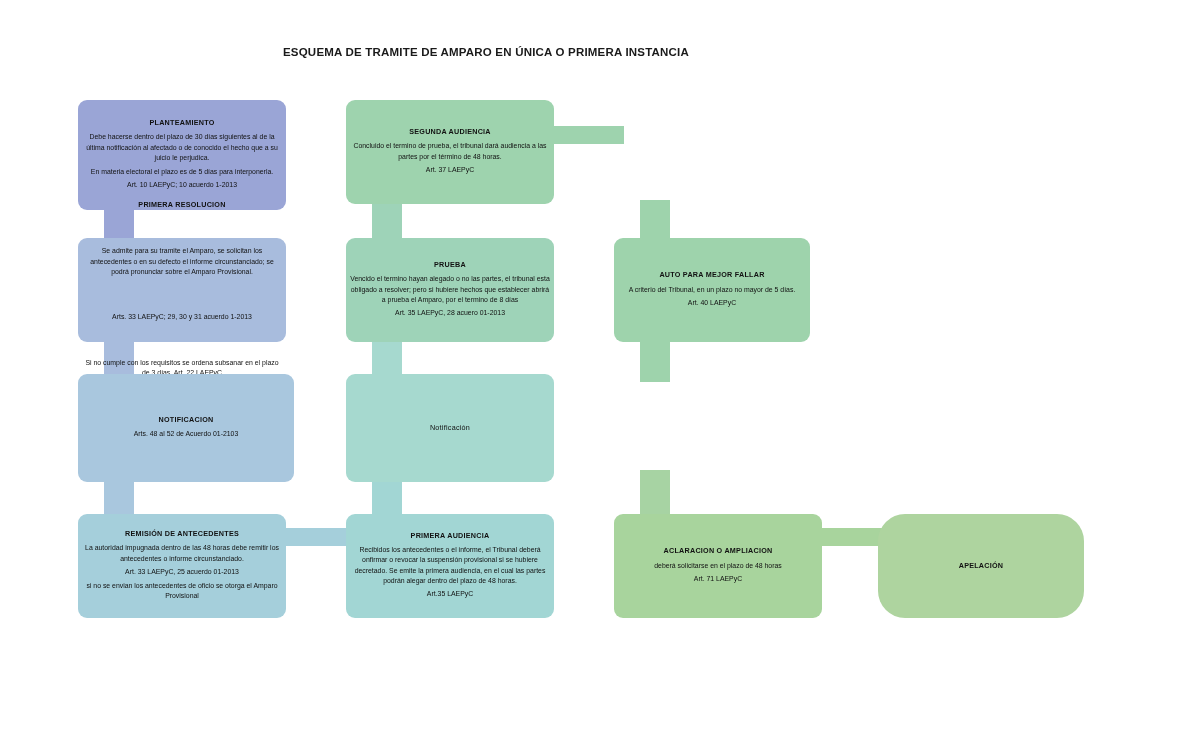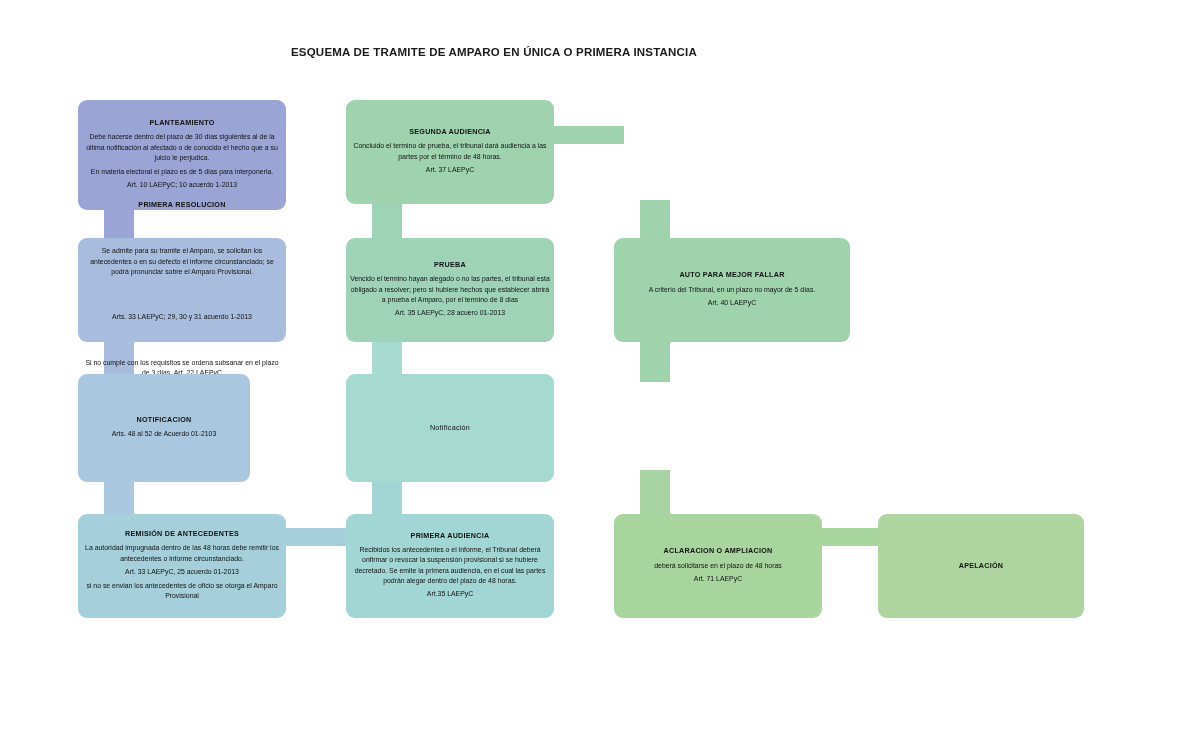--- a/index.html
+++ b/index.html
@@ -14,21 +14,21 @@
     position: relative;
     overflow: hidden;
   }
   #canvas {
     position: relative;
     width: 1200px;
     height: 729px;
   }
   .chart-title {
     position: absolute;
-    left: 8px;
+    left: 0;
     top: 46px;
     width: 972px;
     text-align: center;
     font-size: 11.5px;
     font-weight: bold;
     color: #1a1a1a;
     letter-spacing: 0.2px;
   }
   .node {
     position: absolute;
@@ -97,21 +97,21 @@
     <div class="n-line">Art. 10 LAEPyC; 10 acuerdo 1-2013</div>
   </div>
 
   <div class="node" style="left:78px; top:238px; width:208px; height:104px; background:#a8bcdd;gap:32px;">
     <div class="n-title">PRIMERA RESOLUCION</div>
     <div class="n-line">Se admite para su tramite el Amparo, se solicitan los antecedentes o en su defecto el informe circunstanciado; se podrá pronunciar sobre el Amparo Provisional.</div>
     <div class="n-line">Arts. 33 LAEPyC; 29, 30 y 31 acuerdo 1-2013</div>
     <div class="n-line">Si no cumple con los requisitos se ordena subsanar en el plazo de 3 días. Art. 22 LAEPyC</div>
   </div>
 
-  <div class="node" style="left:78px; top:374px; width:172px; height:108px; background:#a9c7de;">
+  <div class="node" style="left:78px; top:374px; width:216px; height:108px; background:#a9c7de;">
     <div class="n-title">NOTIFICACION</div>
     <div class="n-line">Arts. 48 al 52 de Acuerdo 01-2103</div>
   </div>
 
   <div class="node" style="left:346px; top:100px; width:208px; height:104px; background:#9ed3ae;">
     <div class="n-title">SEGUNDA AUDIENCIA</div>
     <div class="n-line">Concluido el termino de prueba, el tribunal dará audiencia a las partes por el término de 48 horas.</div>
     <div class="n-line">Art. 37 LAEPyC</div>
   </div>
 
@@ -132,30 +132,30 @@
     <div class="n-line">Art. 35 LAEPyC, 28 acuero 01-2013</div>
   </div>
 
   <div class="node" style="left:346px; top:514px; width:208px; height:104px; background:#a2d6d4;">
     <div class="n-title">PRIMERA AUDIENCIA</div>
     <div class="n-line">Recibidos los antecedentes o el informe, el Tribunal deberá onfirmar o revocar la suspensión provisional si se hubiere decretado. Se emite la primera audiencia, en el cual las partes podrán alegar dentro del plazo de 48 horas.</div>
     <div class="n-line">Art.35 LAEPyC</div>
   </div>
 
 
-  <div class="node" style="left:614px; top:238px; width:236px; height:104px; background:#9ed3ac;">
+  <div class="node" style="left:614px; top:238px; width:196px; height:104px; background:#9ed3ac;">
     <div class="n-title">AUTO PARA MEJOR FALLAR</div>
     <div class="n-line">A criterio del Tribunal, en un plazo no mayor de 5 días.</div>
     <div class="n-line">Art. 40 LAEPyC</div>
   </div>
 
 
   <div class="node" style="left:614px; top:514px; width:208px; height:104px; background:#a8d49d;">
     <div class="n-title">ACLARACION O AMPLIACION</div>
     <div class="n-line">deberá solicitarse en el plazo de 48 horas</div>
     <div class="n-line">Art. 71 LAEPyC</div>
   </div>
 
-  <div class="node title-only" style="left:878px; top:514px; width:206px; height:104px; background:#aed49f;">
+  <div class="node title-only" style="left:878px; top:514px; width:206px; height:104px; background:#aed49f;border-radius:27px;">
     <div class="n-title">APELACIÓN</div>
   </div>
 
 </div>
 
 </body></html>

